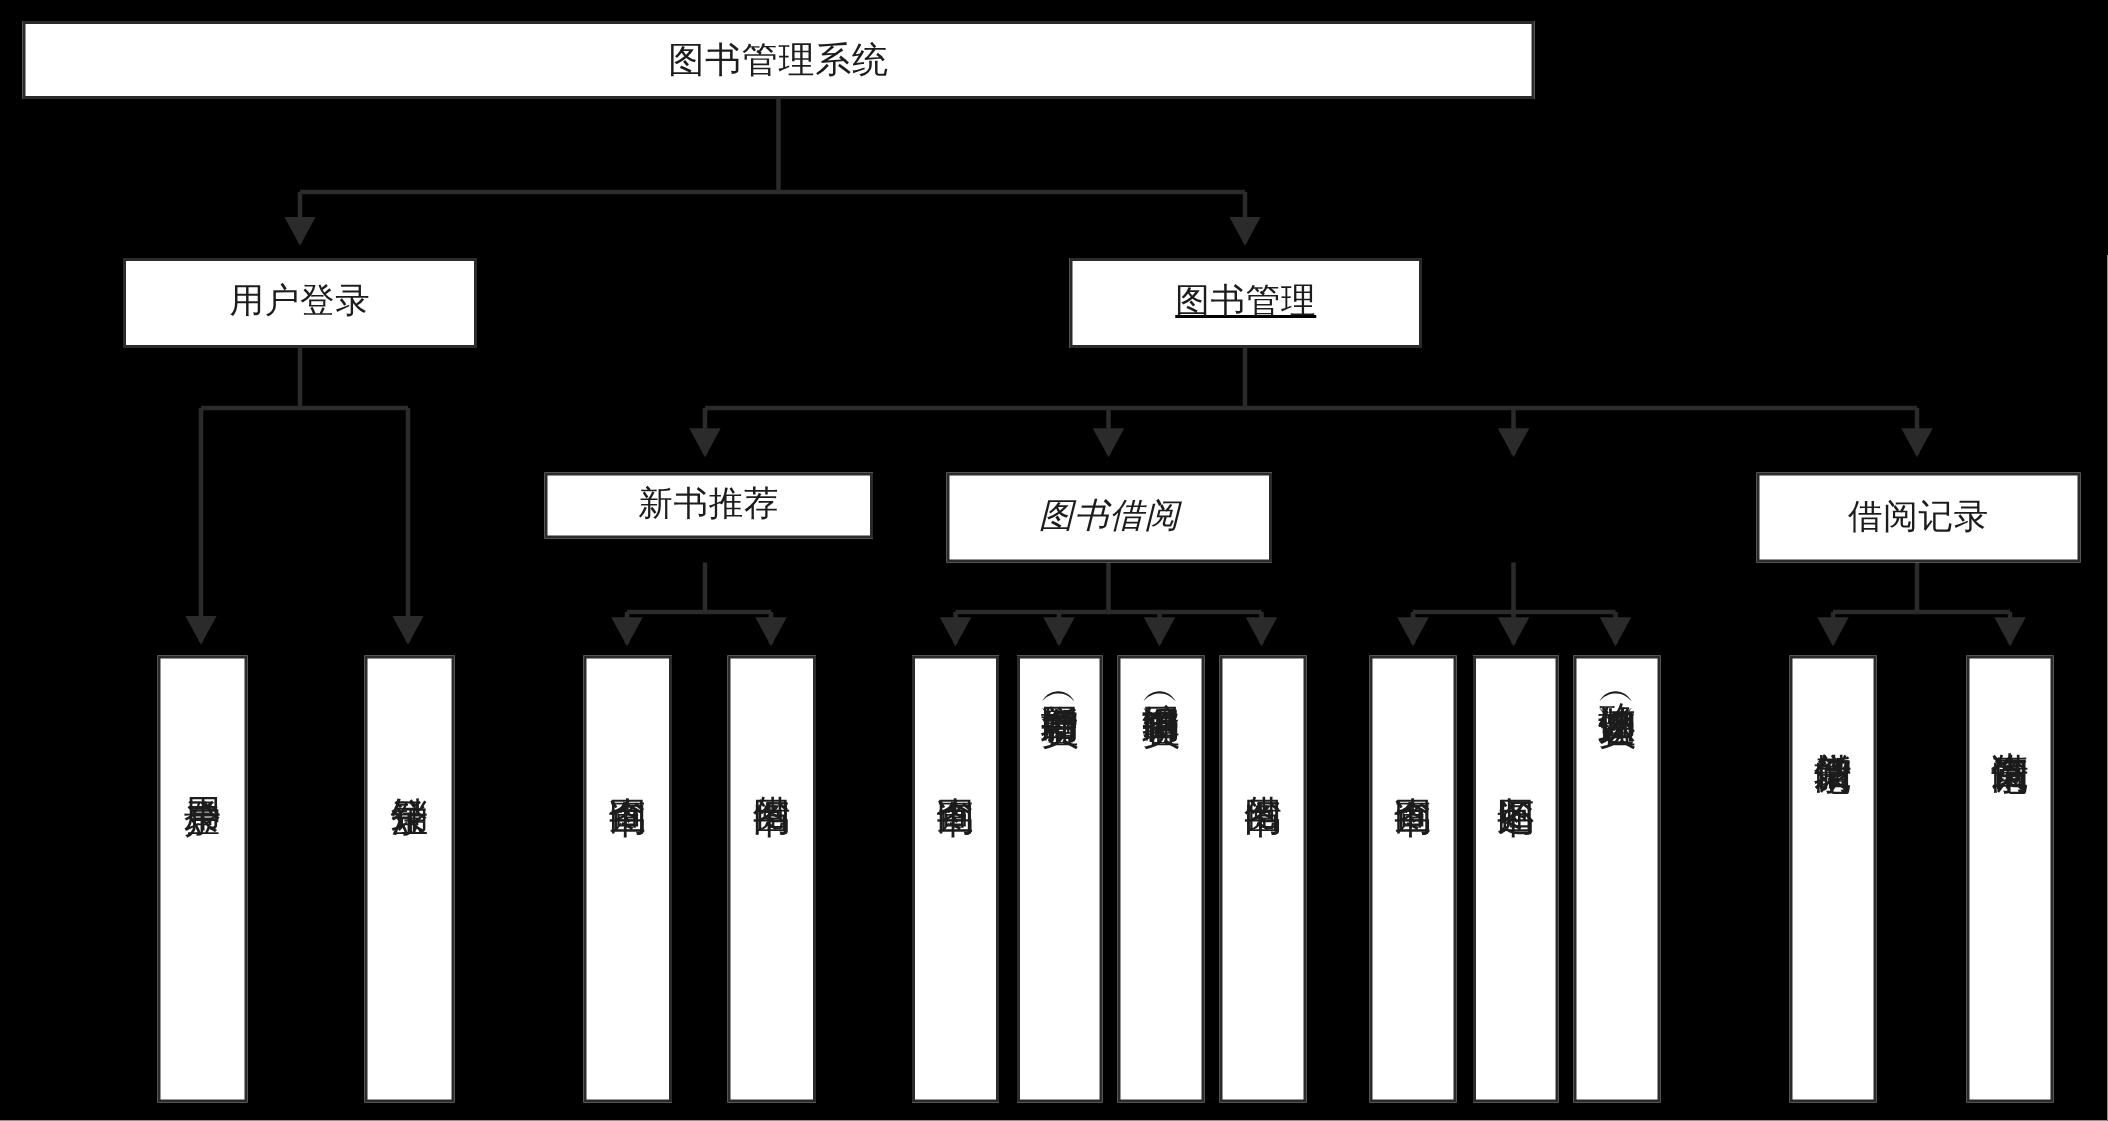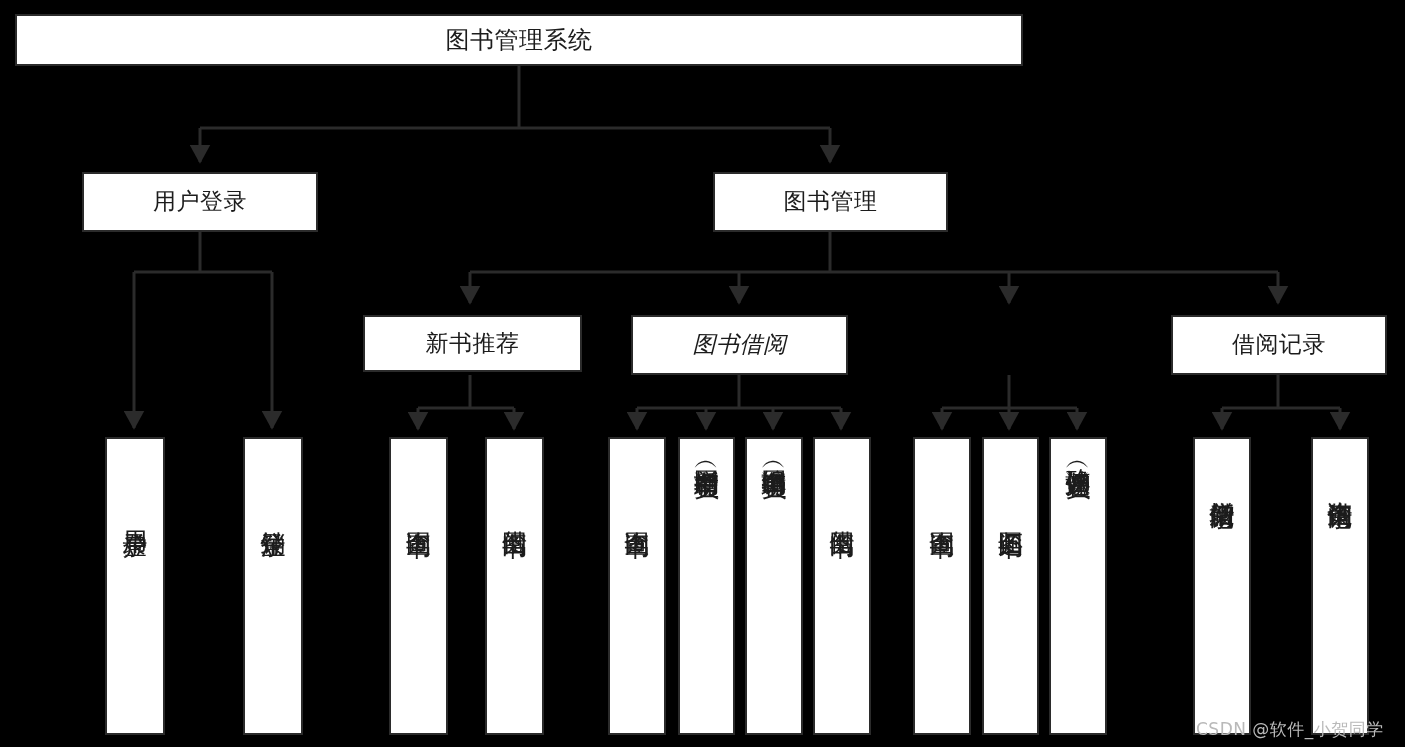--- a/index.html
+++ b/index.html
@@ -129,25 +129,25 @@
     </g>
   </svg>
 
   <div class="node h root" style="left:15px; top:14px; width:1008px; height:52px;">
     <span class="label">图书管理系统</span>
   </div>
 
   <div class="node h" style="left:82px; top:172px; width:236px; height:60px;">
     <span class="label">用户登录</span>
   </div>
-  <div class="node h" style="left:713px; top:172px; width:235px; height:60px;">
+  <div class="node h" style="left:713px; top:172px; width:235px; height:60px;text-decoration:underline;">
     <span class="label">图书管理</span>
   </div>
 
-  <div class="node h" style="left:363px; top:315px; width:219px; height:57px;">
+  <div class="node h" style="left:363px; top:315px; width:219px; height:44px;">
     <span class="label">新书推荐</span>
   </div>
   <div class="node h" style="left:631px; top:315px; width:217px; height:60px;font-style:italic;">
     <span class="label">图书借阅</span>
   </div>
   <div class="node h" style="left:1171px; top:315px; width:216px; height:60px;font-family:Liberation Serif, serif;">
     <span class="label">借阅记录</span>
   </div>
 
   <div class="node v" style="left:105px; top:437px; width:60px; height:298px; padding-top:72px;">
@@ -187,15 +187,14 @@
     <span class="label">确认归还（管理员）</span>
   </div>
 
   <div class="node v" style="left:1193px; top:437px; width:58px; height:298px; padding-top:42px;">
     <span class="label">新增借阅记录</span>
   </div>
   <div class="node v" style="left:1311px; top:437px; width:58px; height:298px; padding-top:42px;">
     <span class="label">查询借阅记录</span>
   </div>
 
-  <div class="watermark" style="left:1196px; top:718px;">CSDN @软件_小贺同学</div>
 
 </div>
 
 </body></html>

